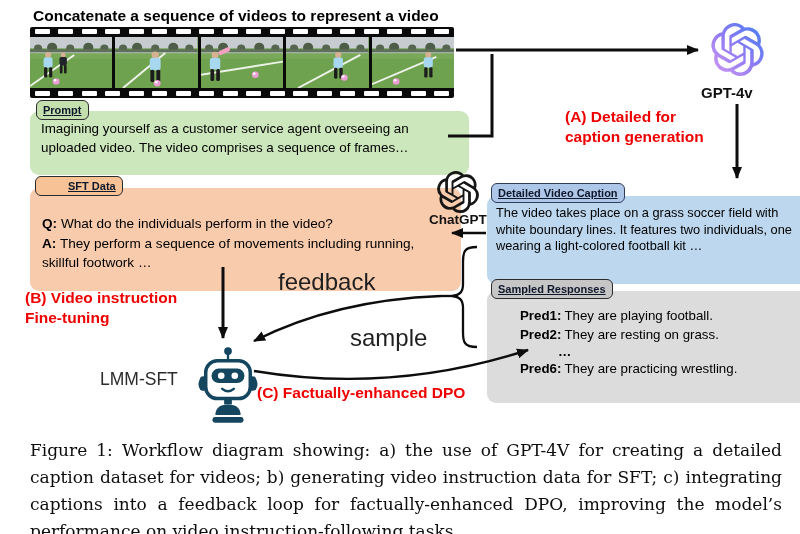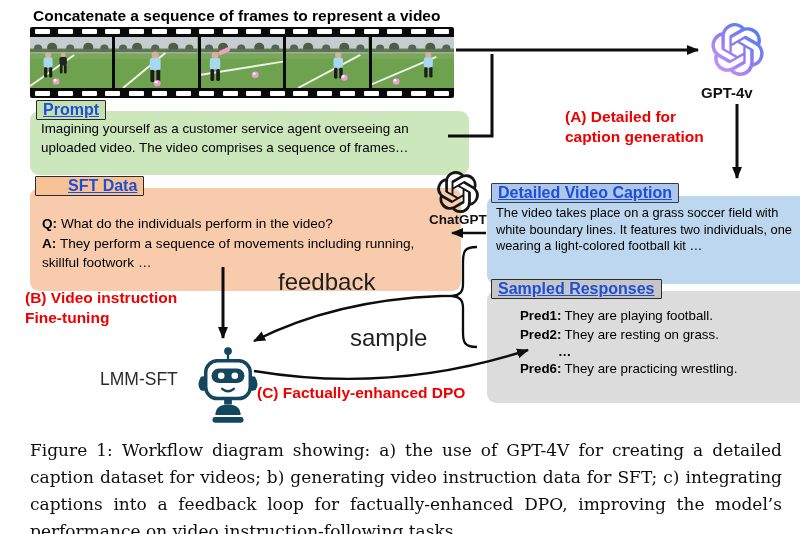--- a/index.html
+++ b/index.html
@@ -9,22 +9,22 @@
   .diagram-title{position:absolute;left:33px;top:7px;font-size:15.5px;font-weight:bold;color:#000;}
   
   .filmstrip{position:absolute;left:30px;top:27px;width:424px;height:71px;background:#0a0a0a;
              display:flex;flex-direction:column;border-radius:2px;}
   .sprockets{height:9px;display:flex;align-items:center;justify-content:space-between;padding:0 5px;}
   .sprockets i{display:block;width:15px;height:5px;background:#fff;border-radius:1px;}
   .frames{flex:1;display:flex;gap:3px;margin:1px 0;}
   .frame{flex:1;position:relative;overflow:hidden;background:#6fa24f;}
   .frame svg{position:absolute;inset:0;width:100%;height:100%;}
   
-  .tab{position:absolute;z-index:4;font-size:16px;font-weight:bold;text-decoration:underline;
-       line-height:16px;padding:1px 6px;border:1.6px solid #2b2b2b;border-radius:1px;color:#1d4ed8;}
+  .tab{position:absolute;z-index:4;font-size:11px;font-weight:bold;text-decoration:underline;
+       line-height:16px;padding:1px 6px;border:1.6px solid #2b2b2b;border-radius:6px;color:#0f172a;}
   .box{position:absolute;z-index:2;border-radius:9px;font-size:13.4px;line-height:18.5px;color:#000;}
   .tab-prompt{left:36px;top:100px;background:#c3e0ae;}
   .box-prompt{left:30px;top:111px;width:418px;height:55px;background:#cde7bc;padding:9px 10px 0 11px;}
   .tab-sft{left:35px;top:176px;background:#f6c296;padding-left:32px;}
   .box-sft{left:30px;top:188px;width:409px;height:77px;background:#f8cbad;padding:26px 10px 0 12px;line-height:19.5px;font-size:13.6px;}
   .tab-caption{left:491px;top:183px;background:#aec6e8;border-color:#2f3d5c;}
   .box-caption{left:487px;top:196px;width:308px;height:79px;background:#bdd7ee;padding:9px 8px 0 9px;font-size:12.8px;line-height:16.5px;}
   .tab-sampled{left:491px;top:279px;background:#c6c6c6;}
   .box-sampled{left:487px;top:291px;width:308px;height:97px;background:#dcdcdc;padding:15px 8px 0 9px;font-size:13.3px;line-height:19.3px;}
   .bold{font-weight:bold;}
@@ -49,21 +49,21 @@
   .overlay{position:absolute;inset:0;z-index:5;pointer-events:none;}
   
   .fig-caption{position:absolute;left:30px;top:437px;width:752px;font-family:"DejaVu Serif","Liberation Serif",serif;
                font-size:17px;line-height:27px;color:#0d0d0d;text-align:justify;}
 </style>
 </head>
 <body>
 
 <div id="stage">
 
-  <div class="diagram-title">Concatenate a sequence of frames to represent a video</div>
+  <div class="diagram-title">Concatenate a sequence of videos to represent a video</div>
 
   <div class="filmstrip">
     <div class="sprockets">
         <i></i>
         <i></i>
         <i></i>
         <i></i>
         <i></i>
         <i></i>
         <i></i>

